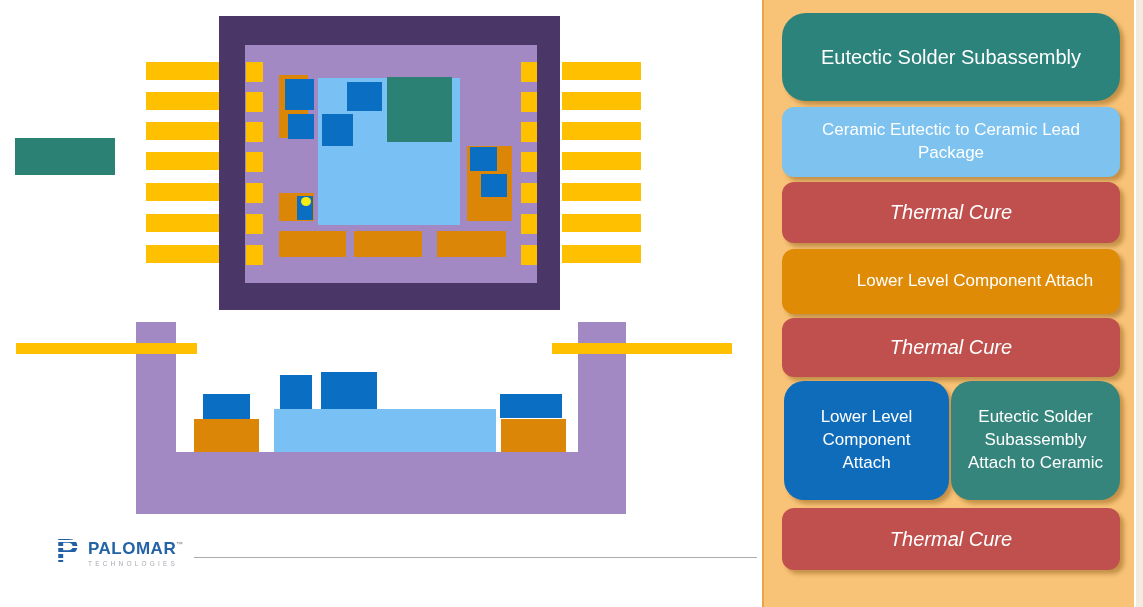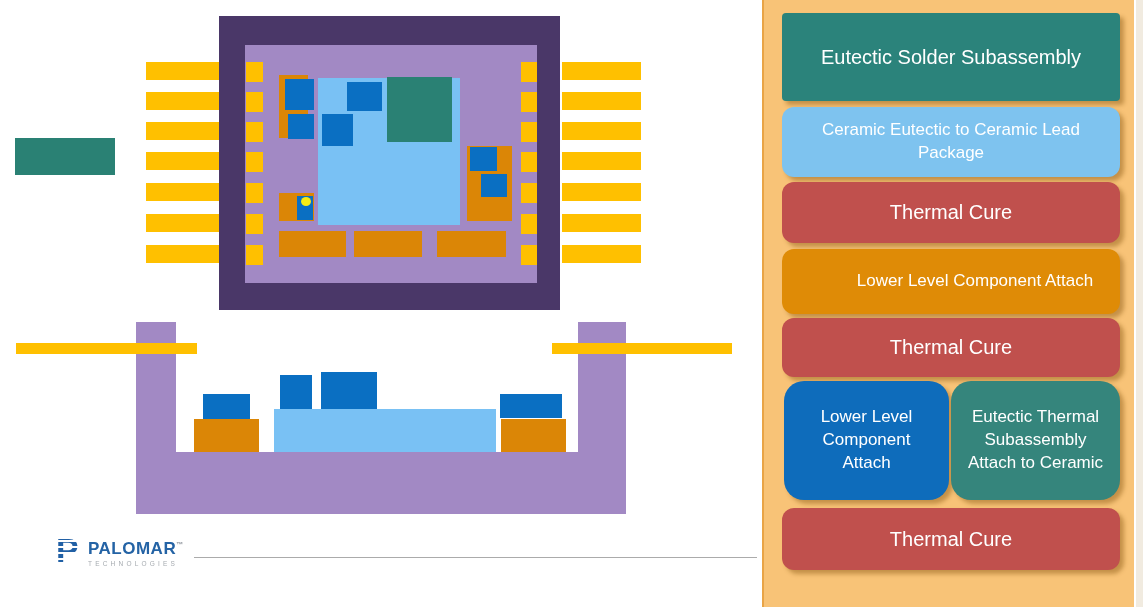--- a/index.html
+++ b/index.html
@@ -21,21 +21,21 @@
   #panel-edge{position:absolute;left:1134px;top:0;width:9px;height:607px;
          background:#F1EBE0;border-left:2px solid #FFFFFF;box-sizing:border-box;}
   .step{position:absolute;left:18px;width:338px;display:flex;align-items:center;
         justify-content:center;text-align:center;color:#FFFFFF;
         box-shadow:4px 4px 4px rgba(133,85,16,0.45);box-sizing:border-box;
         line-height:1.35;}
   .f20{font-size:20px;}
   .f17{font-size:17px;padding-left:48px;}
   .s-teal{background:#2B837B;}
   .s-ltblue{background:#7EC3EF;}
-  .s-red{background:#C0504D;}
+  .s-red{background:#C0504D;font-style:italic;}
   .s-orange{background:#DF8B06;}
   .s-blue{background:#0E6CBB;}
   
   #logo{position:absolute;left:56px;top:536px;display:flex;align-items:flex-start;}
   #logo-p{position:relative;width:26px;height:28px;overflow:hidden;}
   #logo-p .glyph{font-weight:700;font-size:34px;line-height:28px;color:#2160A5;
                  font-family:"Liberation Sans",sans-serif;}
   #logo-p .stripes{position:absolute;left:0;top:0;width:100%;height:100%;
      background:repeating-linear-gradient(to bottom,transparent 0 4px,#ffffff 4px 6px);}
   #logo-text{margin-left:6px;}
@@ -129,22 +129,22 @@
     <span class="stripes"></span>
   </div>
   <div id="logo-text">
     <div id="logo-name"><span>PALOMAR</span><sup>™</sup></div>
     <div id="logo-sub">TECHNOLOGIES</div>
   </div>
 </div>
 <div id="divider"></div>
 
 <div id="panel">
-  <div class="step s-teal f20" style="top:13px;height:88px;border-radius:4px;padding:0 20px;">Eutectic Solder Subassembly</div>
+  <div class="step s-teal f20" style="top:13px;height:88px;border-radius:24px;padding:0 20px;">Eutectic Solder Subassembly</div>
   <div class="step s-ltblue f17" style="top:107px;height:70px;border-radius:12px;padding:0 30px;">Ceramic Eutectic to Ceramic Lead Package</div>
   <div class="step s-red f20" style="top:182px;height:61px;border-radius:12px;">Thermal Cure</div>
   <div class="step s-orange f17" style="top:249px;height:65px;border-radius:12px;">Lower Level Component Attach</div>
   <div class="step s-red f20" style="top:318px;height:59px;border-radius:12px;">Thermal Cure</div>
   <div class="step s-blue f17" style="left:20px;top:381px;width:165px;height:119px;border-radius:20px;padding:0 18px;">Lower Level Component Attach</div>
-  <div class="step s-teal f17" style="left:187px;top:381px;width:169px;height:119px;border-radius:20px;padding:0 16px;background:#35857C;">Eutectic Thermal Subassembly Attach to Ceramic</div>
+  <div class="step s-teal f17" style="left:187px;top:381px;width:169px;height:119px;border-radius:20px;padding:0 16px;background:#35857C;">Eutectic Solder Subassembly Attach to Ceramic</div>
   <div class="step s-red f20" style="top:508px;height:62px;border-radius:12px;">Thermal Cure</div>
 </div>
 <div id="panel-edge"></div>
 
 </body></html>

